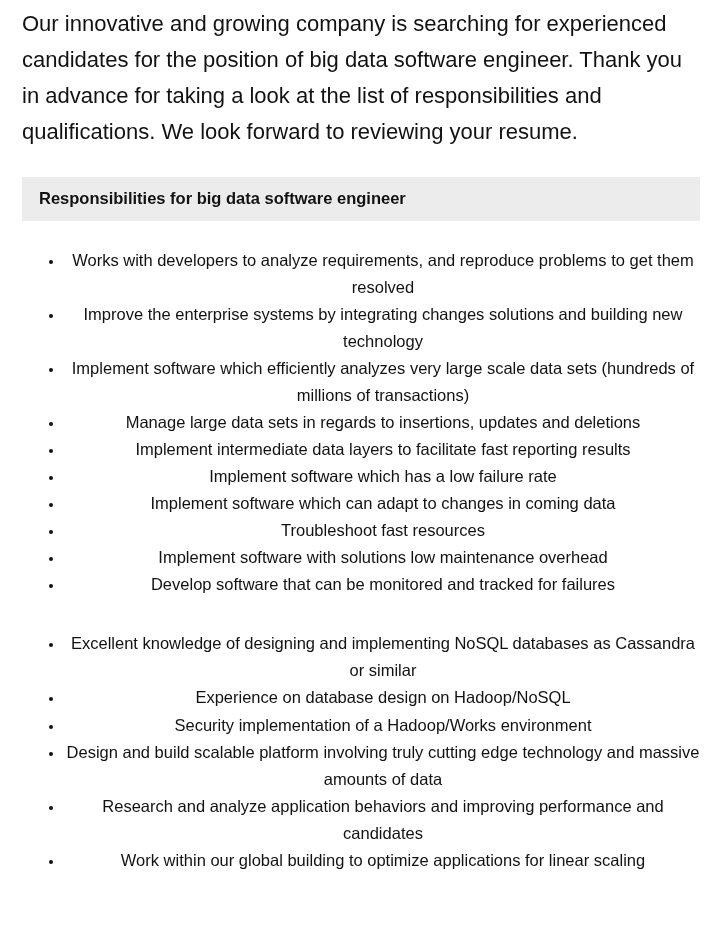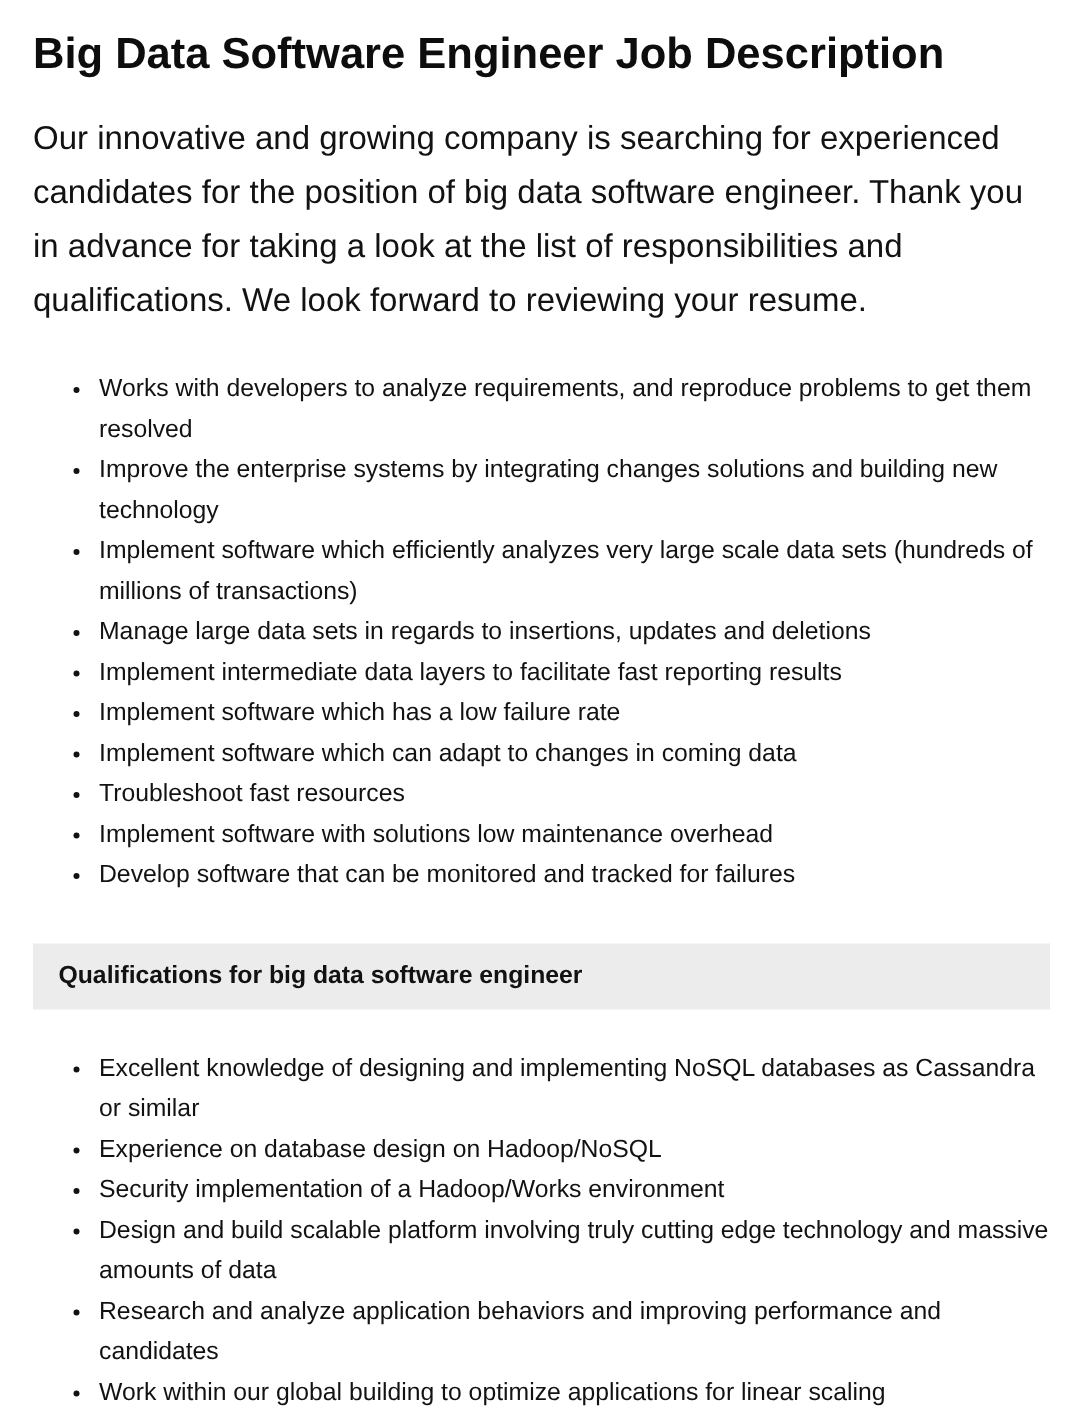--- a/index.html
+++ b/index.html
@@ -33,38 +33,41 @@
     line-height: 1.3;
     padding: 11px 17px;
     margin: 0 0 26px 0;
   }
   ul.bullets {
     margin: 0 0 32px 0;
     padding: 0 0 0 42px;
     font-size: 16.5px;
     line-height: 1.64;
     list-style-type: disc;
+    text-align: center;
   }
   ul.bullets li {
     padding-left: 2px;
     margin: 0;
   }
   ul.bullets li::marker {
     font-size: 0.85em;
   }
 </style>
 </head>
 <body>
 
 <div class="doc">
 
-  <h1 class="title">Big Data Software Engineer Job Description</h1>
 
   <p class="intro">Our innovative and growing company is searching for experienced candidates for the position of big data software engineer. Thank you in advance for taking a look at the list of responsibilities and qualifications. We look forward to reviewing your resume.</p>
 
+  <div class="section-header">
+    <span>Responsibilities for big data software engineer</span>
+  </div>
 
   <ul class="bullets">
 
       <li>Works with developers to analyze requirements, and reproduce problems to get them resolved</li>
 
       <li>Improve the enterprise systems by integrating changes solutions and building new technology</li>
 
       <li>Implement software which efficiently analyzes very large scale data sets (hundreds of millions of transactions)</li>
 
       <li>Manage large data sets in regards to insertions, updates and deletions</li>
@@ -75,23 +78,20 @@
 
       <li>Implement software which can adapt to changes in coming data</li>
 
       <li>Troubleshoot fast resources</li>
 
       <li>Implement software with solutions low maintenance overhead</li>
 
       <li>Develop software that can be monitored and tracked for failures</li>
     </ul>
 
-  <div class="section-header">
-    <span>Qualifications for big data software engineer</span>
-  </div>
 
   <ul class="bullets">
 
       <li>Excellent knowledge of designing and implementing NoSQL databases as Cassandra or similar</li>
 
       <li>Experience on database design on Hadoop/NoSQL</li>
 
       <li>Security implementation of a Hadoop/Works environment</li>
 
       <li>Design and build scalable platform involving truly cutting edge technology and massive amounts of data</li>

